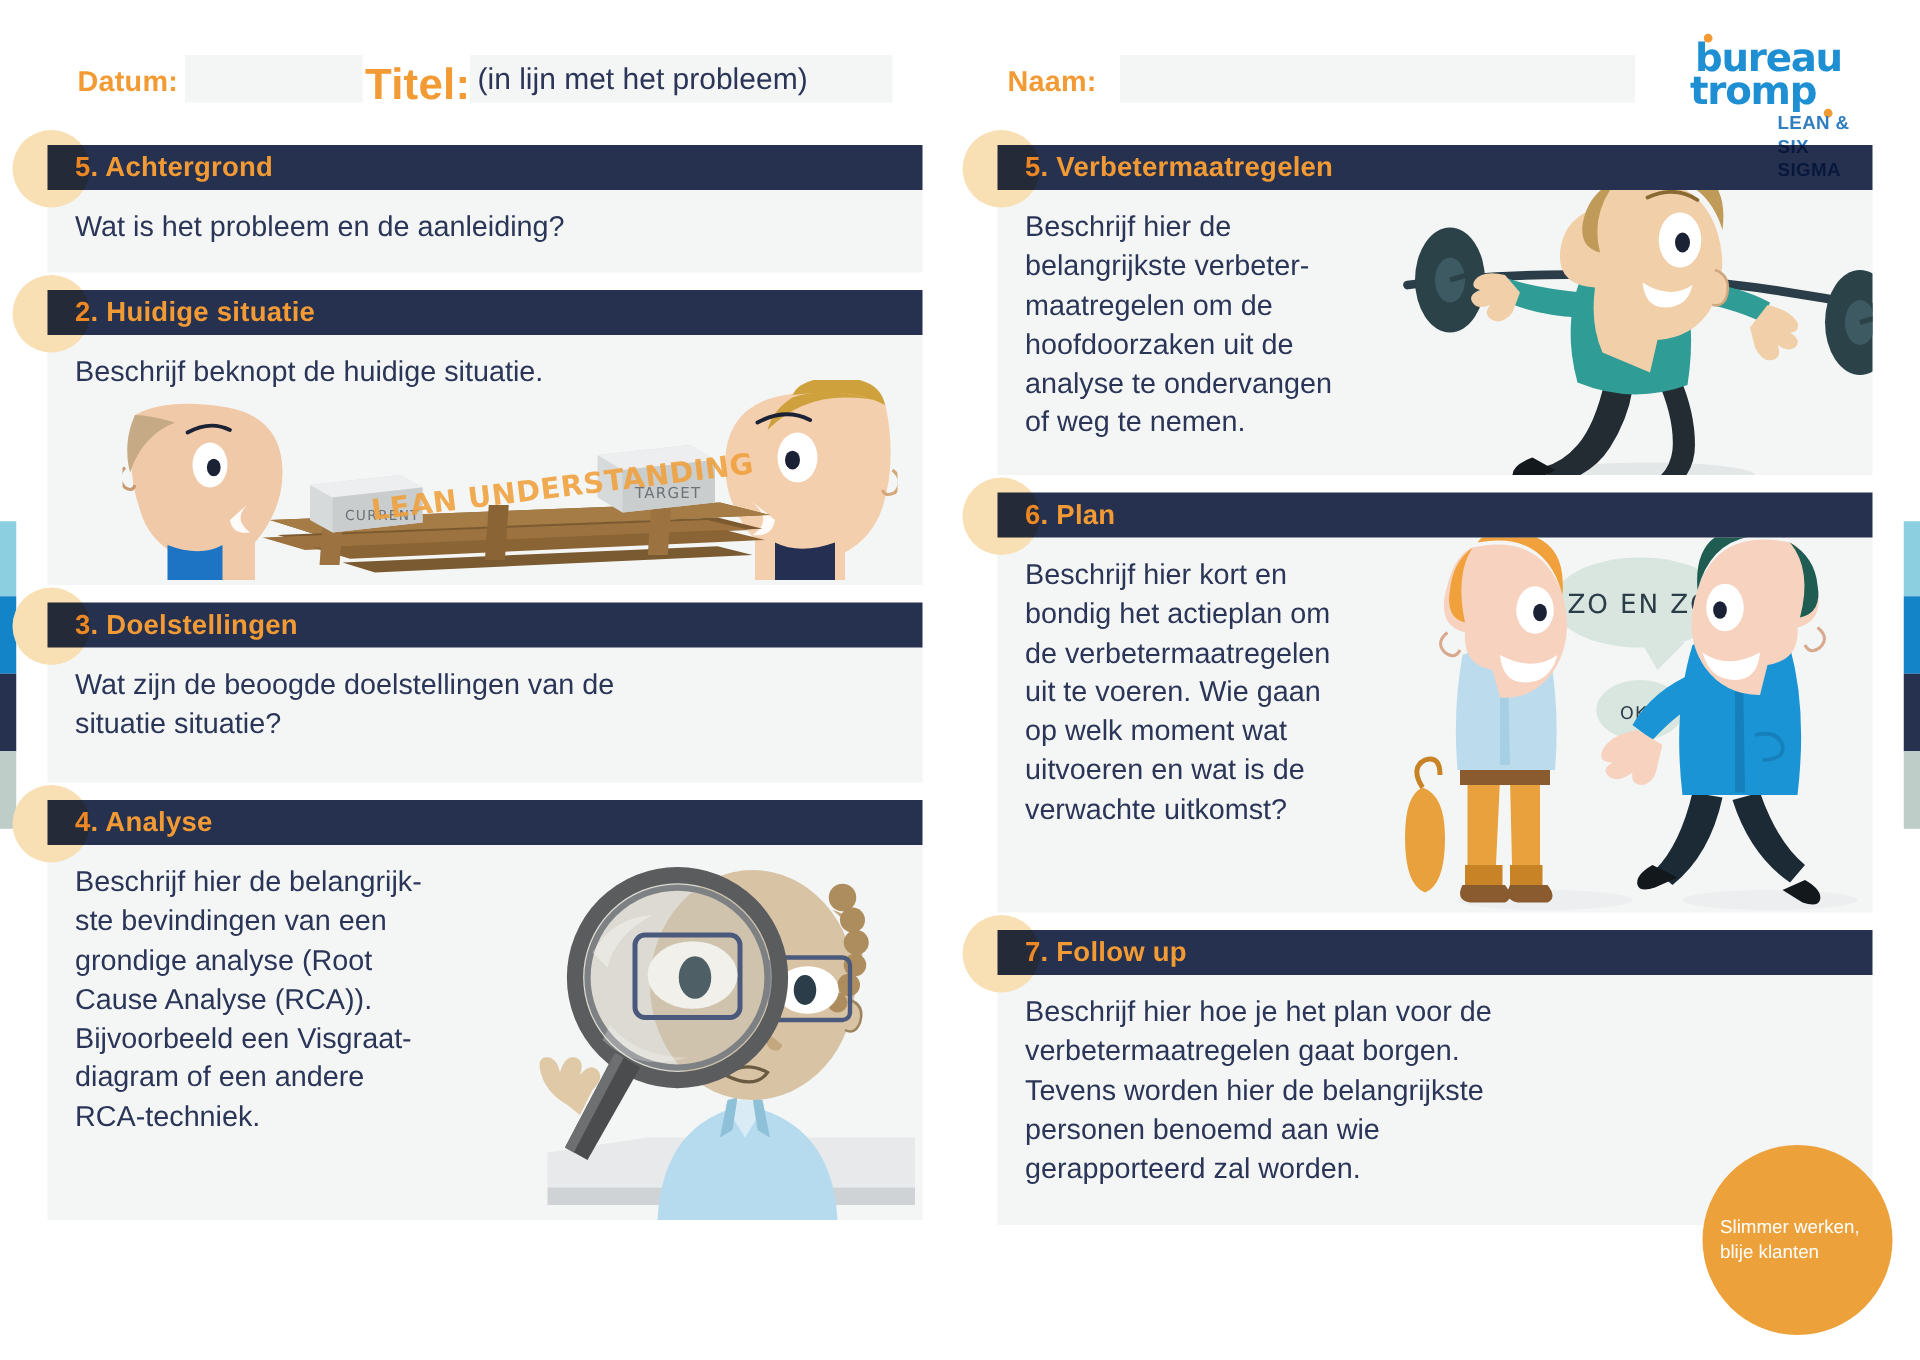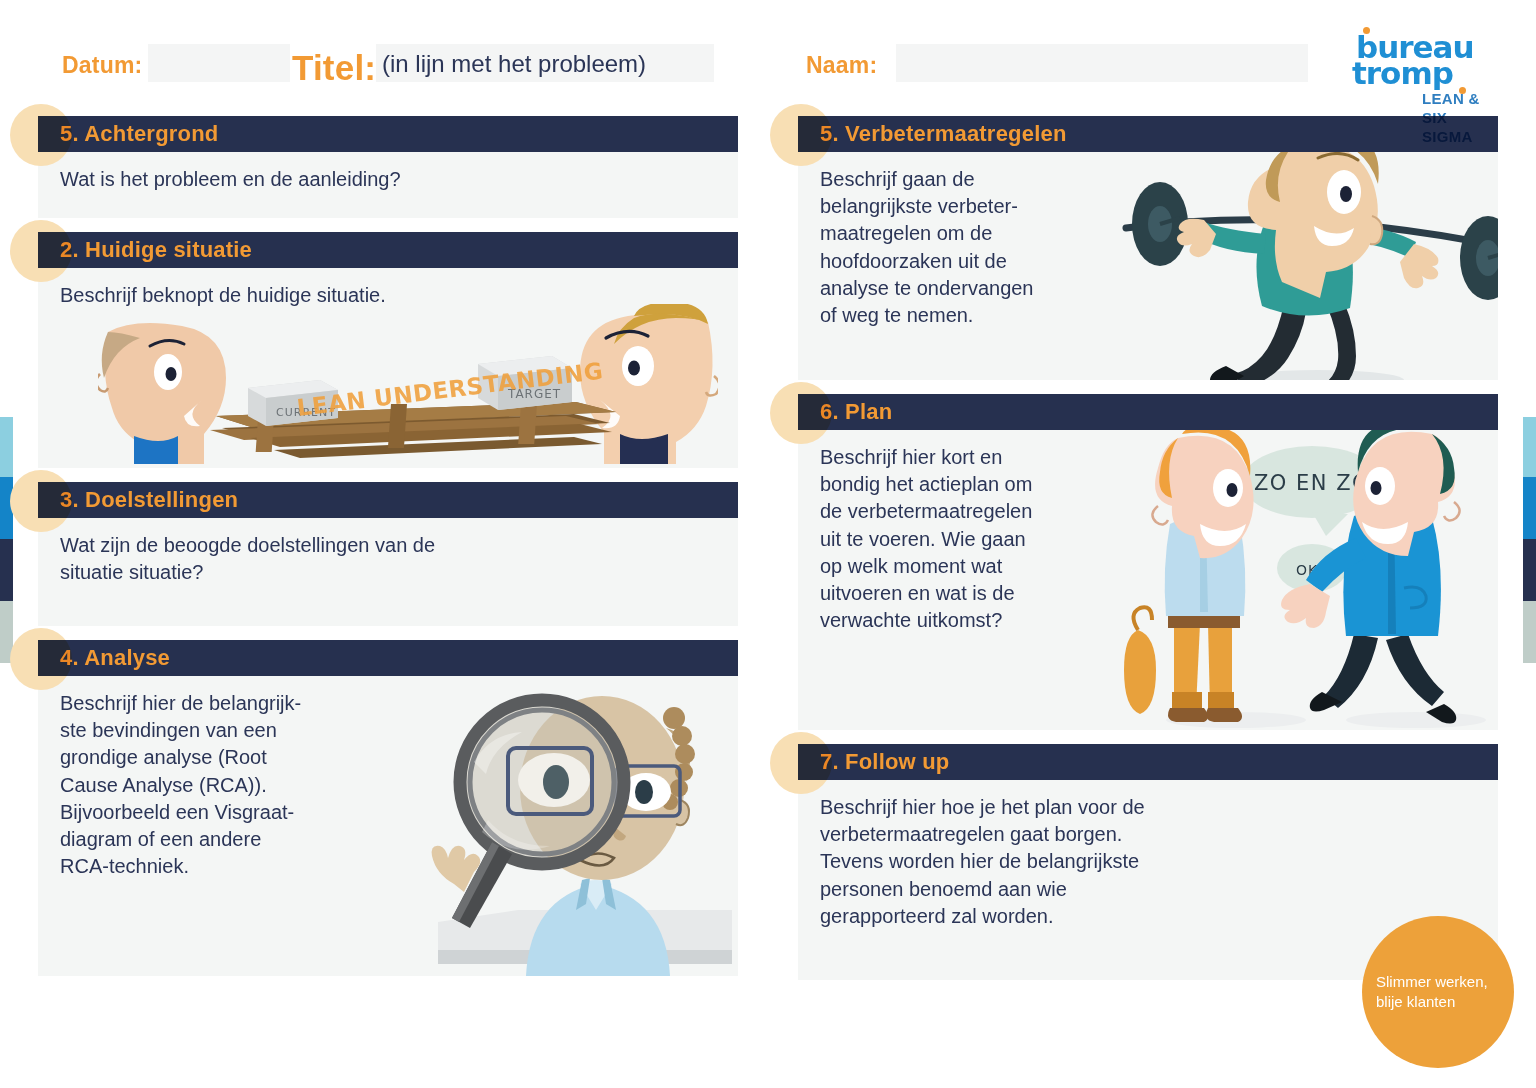--- a/index.html
+++ b/index.html
@@ -73,21 +73,21 @@
   }
   .sec-bar .sec-title{
     color:#f29a34;font-weight:bold;font-size:22px;letter-spacing:.2px;
     white-space:nowrap;
   }
   .sec-body{
     position:relative;z-index:0;background:#f4f6f5;
     box-sizing:border-box;padding:14px 20px 10px 22px;overflow:hidden;
   }
   .sec-body p{
-    margin:0;color:#2b3557;font-size:20px;line-height:1.36;
+    margin:0;color:#2b3557;font-size:23px;line-height:1.36;
     white-space:pre-line;position:relative;z-index:3;
   }
   .sec-body.has-art p{max-width:var(--tw,100%);}
 
   
   #sec-1 .sec-body{height:66px;}
   #sec-2 .sec-body{height:200px;}
   #sec-3 .sec-body{height:108px;}
   #sec-4 .sec-body{height:300px;}
   #sec-5 .sec-body{height:228px;}
@@ -302,21 +302,21 @@
 </div>
 
 <div class="col right">
 
   <div class="section" id="sec-5">
     <div class="sec-circle"></div>
     <div class="sec-bar">
       <span class="sec-title">5. Verbetermaatregelen</span>
     </div>
     <div class="sec-body has-art" style="--tw:330px;">
-      <p>Beschrijf gaan de
+      <p>Beschrijf hier de
 belangrijkste verbeter-
 maatregelen om de
 hoofdoorzaken uit de
 analyse te ondervangen
 of weg te nemen.</p>
 
       <div class="art" style="left:300px;top:-12px;width:420px;height:250px;">
         <svg width="420" height="250" viewBox="0 0 420 250">
           <ellipse cx="220" cy="240" rx="86" ry="10" fill="#e3e7e8"></ellipse>
 

